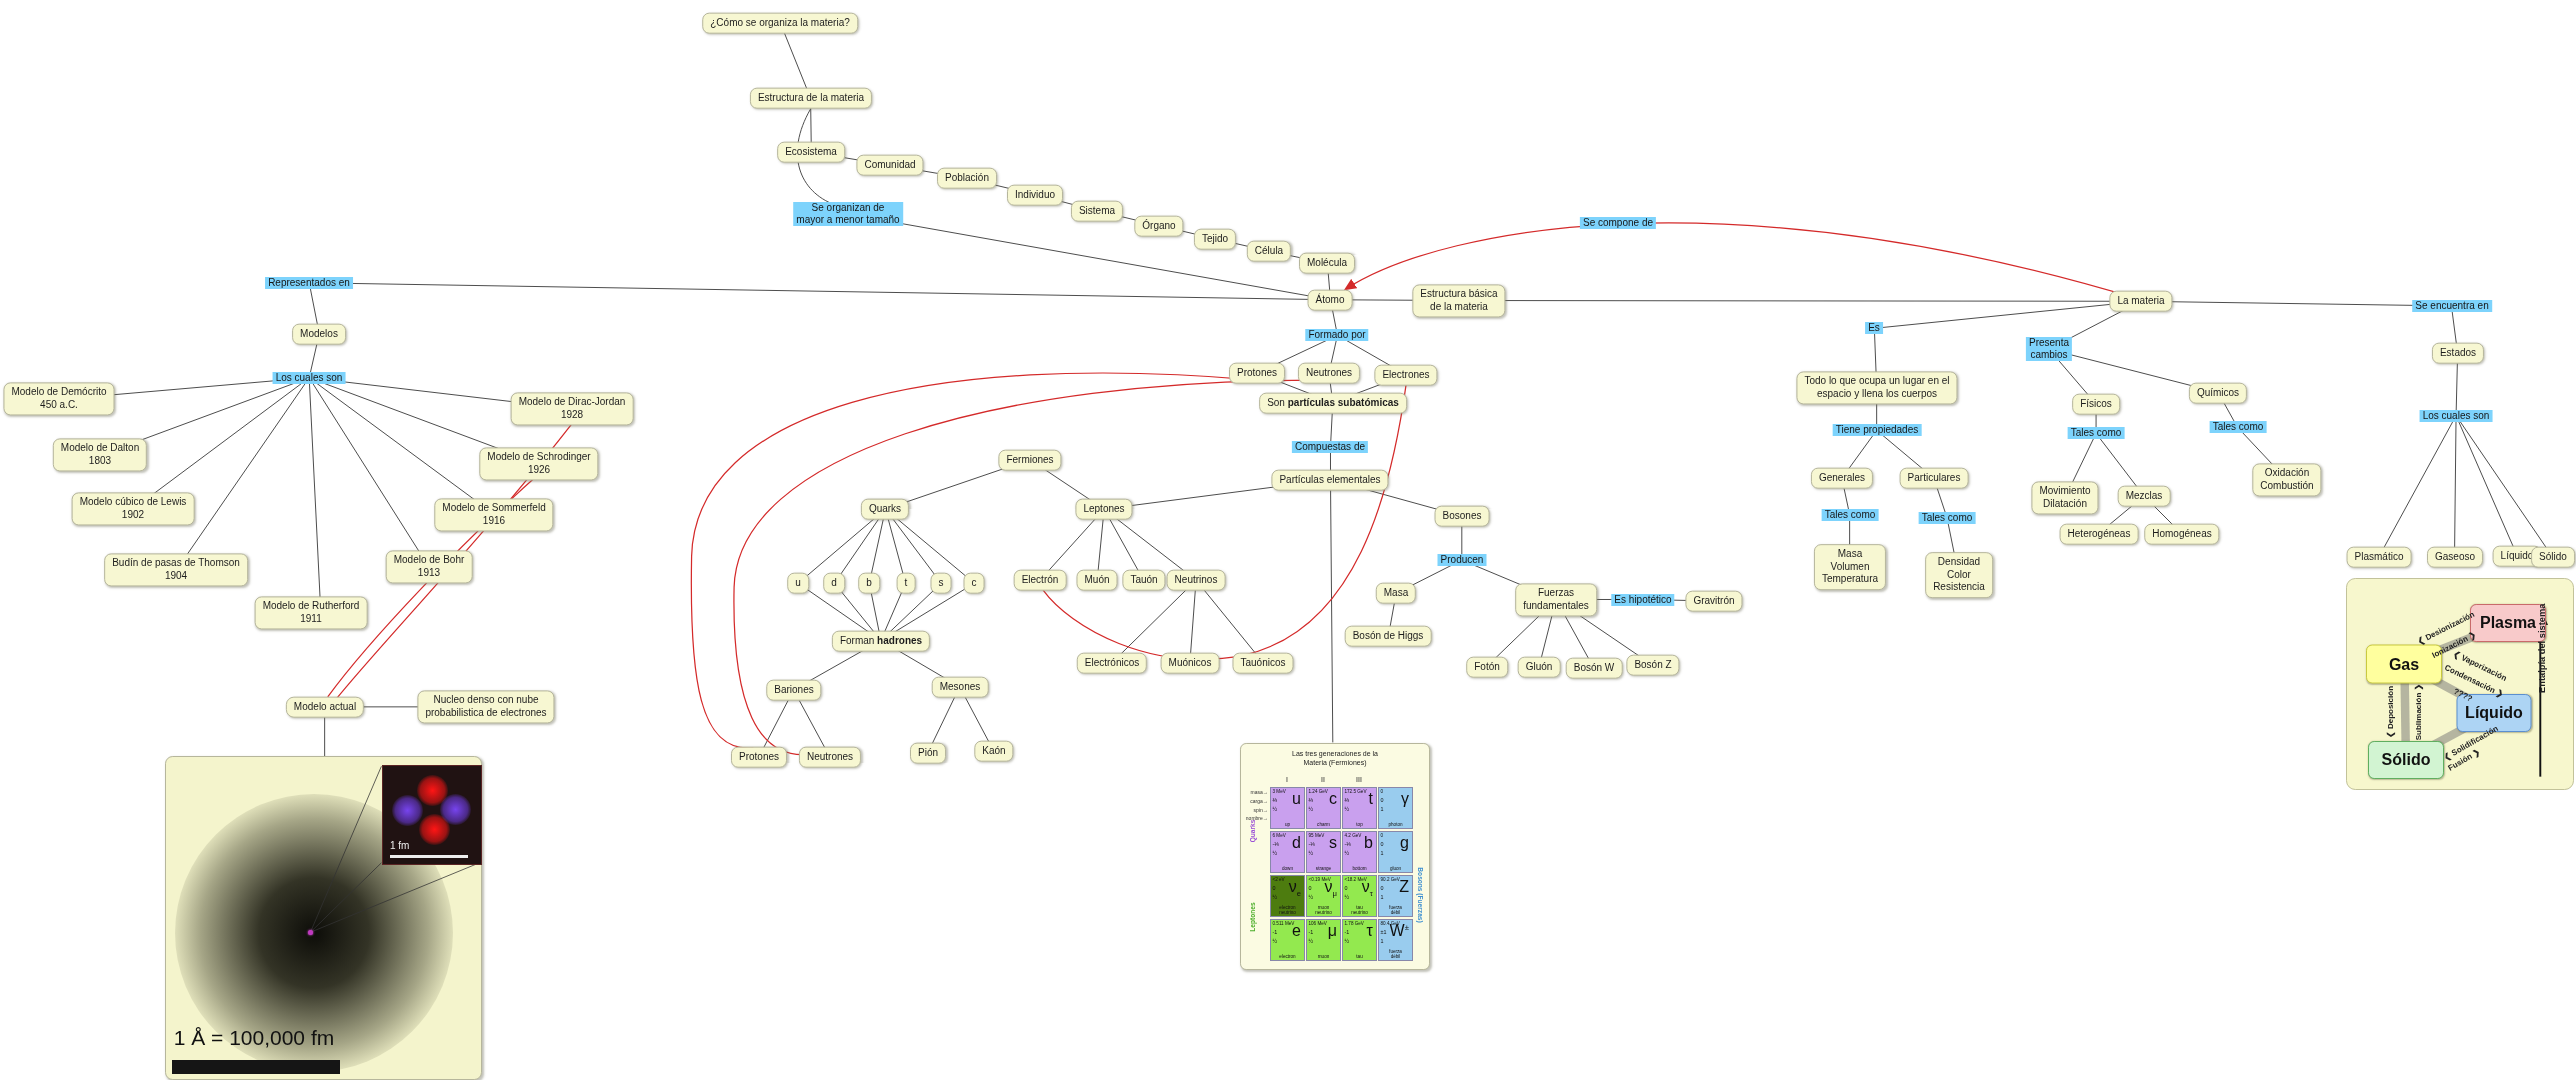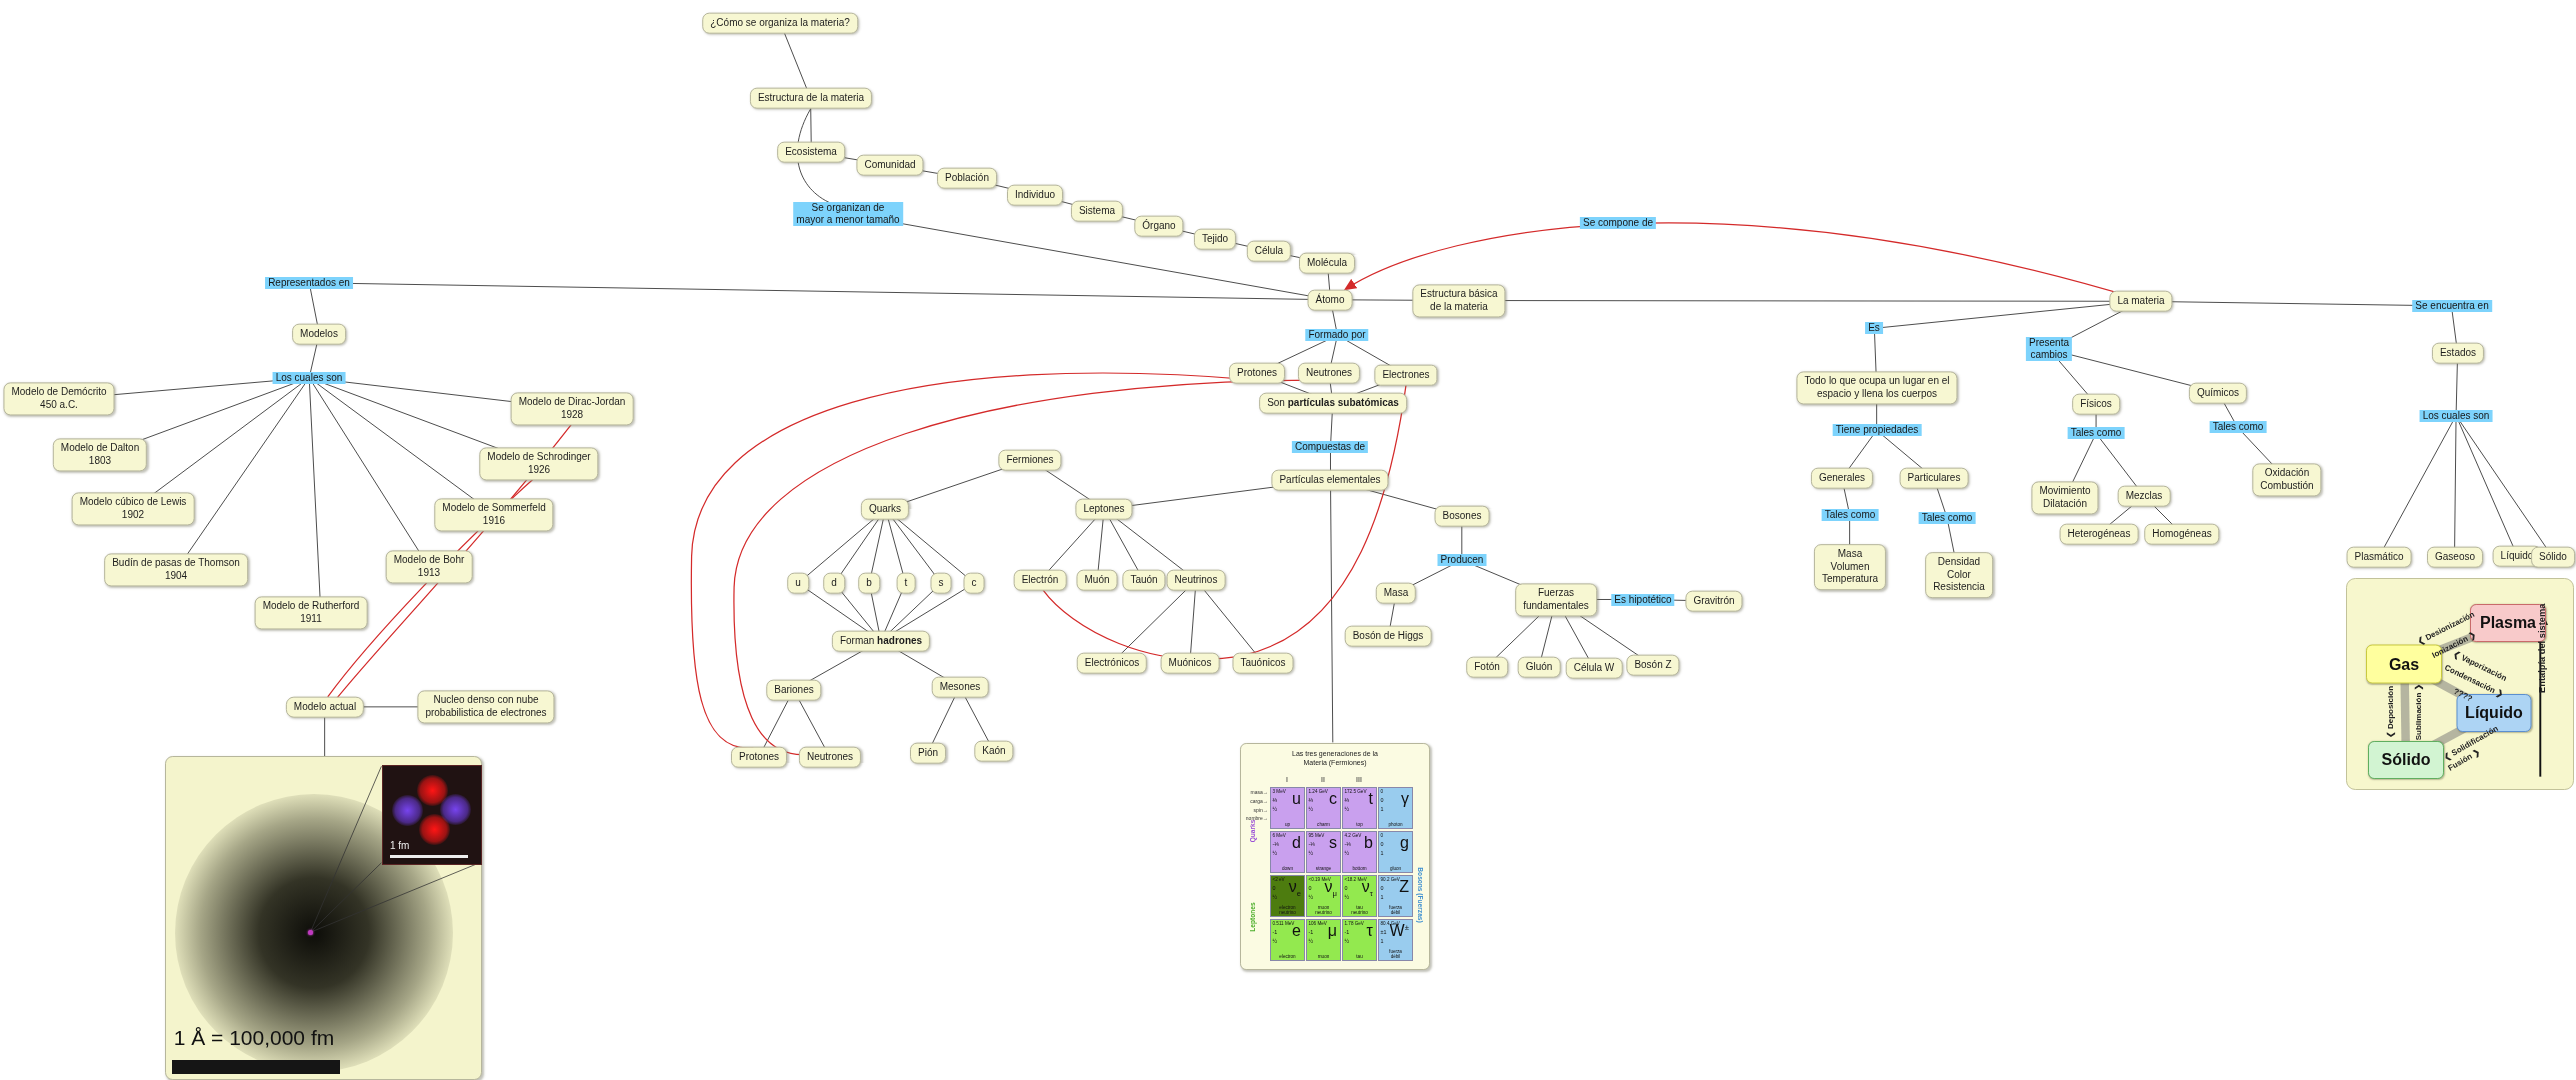--- a/index.html
+++ b/index.html
@@ -209,21 +209,21 @@
 1916</div>
       <div class="box" style="left: 539px; top: 464px;">Modelo de Schrodinger
 1926</div>
       <div class="box" style="left: 572px; top: 409px;">Modelo de Dirac-Jordan
 1928</div>
       <div class="box" style="left: 325px; top: 707px; border-radius: 8px;">Modelo actual</div>
       <div class="box" style="left: 486px; top: 707px;">Nucleo denso con nube
 probabilistica de electrones</div>
       <div class="box" style="left: 1257px; top: 373px;">Protones</div>
       <div class="box" style="left: 1329px; top: 373px;">Neutrones</div>
-      <div class="box" style="left: 1406px; top: 375px; border-radius: 6px;">Electrones</div>
+      <div class="box" style="left: 1406px; top: 375px;">Electrones</div>
       <div class="box" style="left: 1333px; top: 403px;"><span>Son </span><b>partículas subatómicas</b></div>
       <div class="box" style="left: 1330px; top: 480px;">Partículas elementales</div>
       <div class="box" style="left: 1030px; top: 460px;">Fermiones</div>
       <div class="box" style="left: 885px; top: 509px;">Quarks</div>
       <div class="box" style="left: 1104px; top: 509px;">Leptones</div>
       <div class="box" style="left: 798px; top: 583px;">u</div>
       <div class="box" style="left: 834px; top: 583px;">d</div>
       <div class="box" style="left: 869px; top: 583px;">b</div>
       <div class="box" style="left: 906px; top: 583px;">t</div>
       <div class="box" style="left: 941px; top: 583px;">s</div>
@@ -243,21 +243,21 @@
       <div class="box" style="left: 928px; top: 753px;">Pión</div>
       <div class="box" style="left: 994px; top: 751px;">Kaón</div>
       <div class="box" style="left: 1462px; top: 516px;">Bosones</div>
       <div class="box" style="left: 1396px; top: 593px;">Masa</div>
       <div class="box" style="left: 1556px; top: 600px;">Fuerzas
 fundamentales</div>
       <div class="box" style="left: 1714px; top: 601px;">Gravitrón</div>
       <div class="box" style="left: 1388px; top: 636px;">Bosón de Higgs</div>
       <div class="box" style="left: 1487px; top: 667px;">Fotón</div>
       <div class="box" style="left: 1539px; top: 667px;">Gluón</div>
-      <div class="box" style="left: 1594px; top: 668px;">Célula W</div>
+      <div class="box" style="left: 1594px; top: 668px;">Bosón W</div>
       <div class="box" style="left: 1653px; top: 665px;">Bosón Z</div>
       <div class="box" style="left: 1877px; top: 388px;">Todo lo que ocupa un lugar en el
 espacio y llena los cuerpos</div>
       <div class="box" style="left: 2096px; top: 404px;">Físicos</div>
       <div class="box" style="left: 2218px; top: 393px;">Químicos</div>
       <div class="box" style="left: 1842px; top: 478px;">Generales</div>
       <div class="box" style="left: 1934px; top: 478px;">Particulares</div>
       <div class="box" style="left: 2065px; top: 498px;">Movimiento
 Dilatación</div>
       <div class="box" style="left: 2144px; top: 496px;">Mezclas</div>

